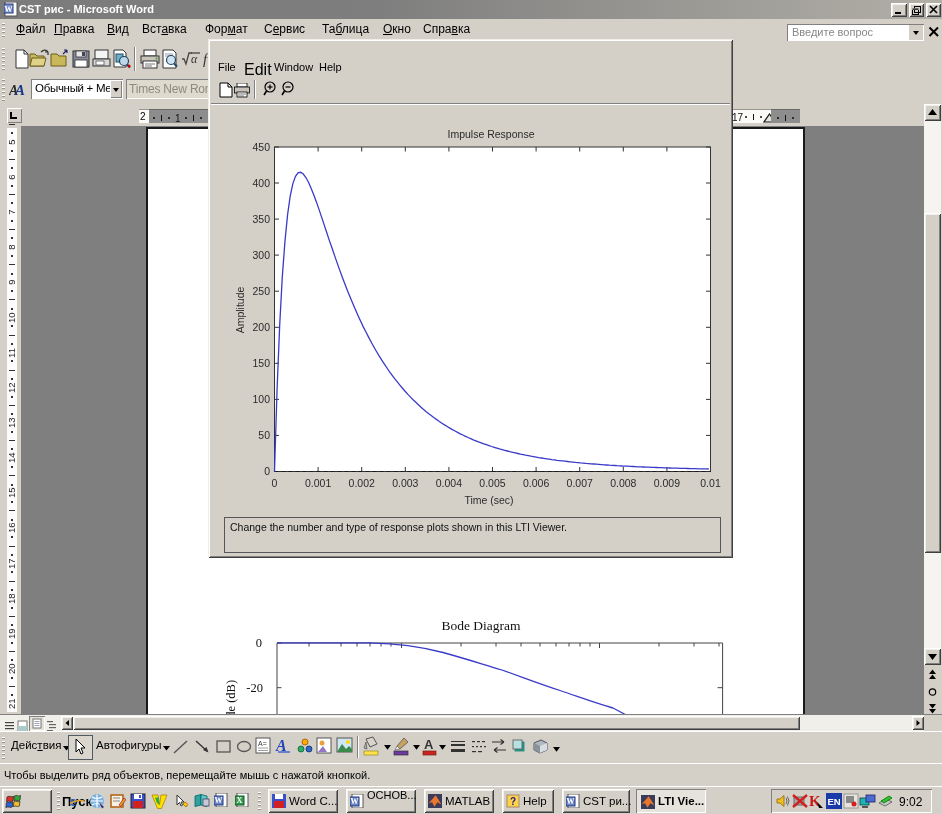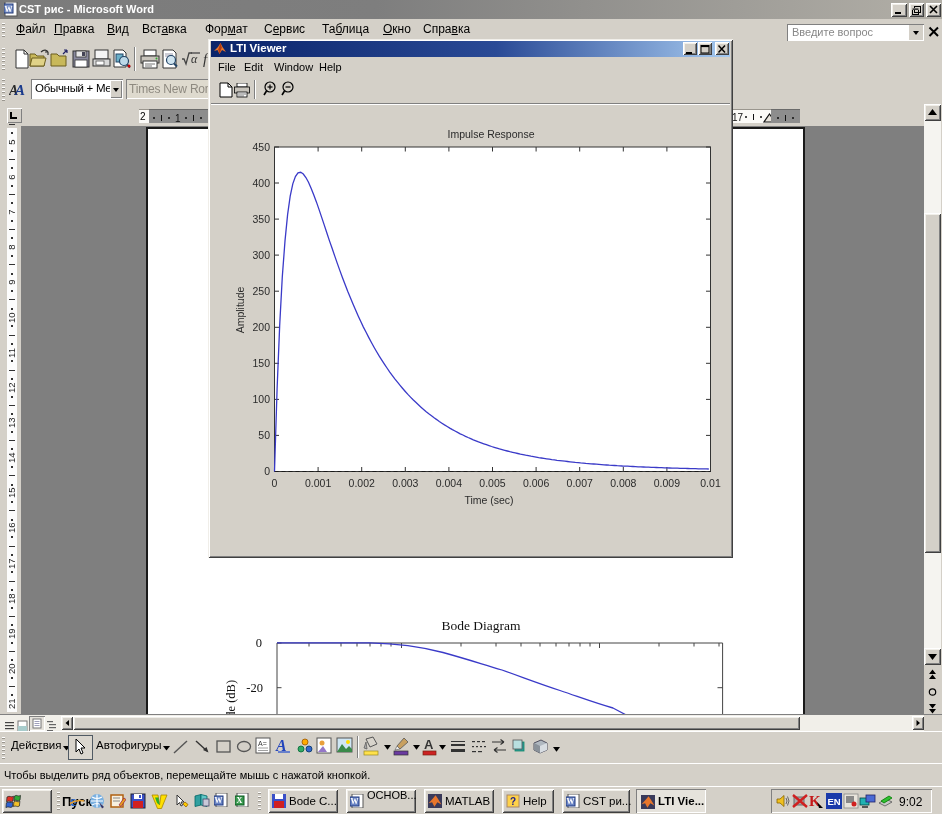--- a/index.html
+++ b/index.html
@@ -525,21 +525,21 @@
       <text x="4.5" y="10" font-size="8" font-weight="bold" fill="#fff" text-anchor="middle" font-family="Liberation Serif,serif">X</text>
     </svg>
   <div class="grip abs" style="left:258px;top:5px;height:19px;"></div>
 
   <div class="raised abs" style="left:268px;top:2px;width:70px;height:24px;">
     <svg class="abs" style="left:4px;top:5px" width="14" height="14" viewBox="0 0 14 14">
         <rect x="0" y="0" width="14" height="14" fill="#3a50c8"></rect>
         <rect x="3" y="0" width="8" height="5" fill="#fff"></rect>
         <rect x="2" y="7" width="10" height="7" fill="#d02020"></rect>
       </svg>
-    <div class="abs" style="left:21px;top:6px;font-size:11.5px;white-space:nowrap;">Bode C...</div>
+    <div class="abs" style="left:21px;top:6px;font-size:11.5px;white-space:nowrap;">Word C...</div>
   </div>
   <div class="raised abs" style="left:346px;top:2px;width:70px;height:24px;">
     <svg class="abs" style="left:4px;top:5px" width="14" height="14" viewBox="0 0 14 14">
         <rect x="2" y="0" width="11" height="14" fill="#fff" stroke="#555" stroke-width="1"></rect>
         <rect x="0" y="3" width="9" height="9" fill="#6a84c4" stroke="#203a80" stroke-width="1"></rect>
         <text x="4.5" y="10" font-size="8" font-weight="bold" fill="#fff" text-anchor="middle" font-family="Liberation Serif,serif">W</text>
       </svg>
     <div class="abs" style="left:21px;top:0;font-size:11px;white-space:nowrap;">ОСНОВ...</div>
   </div>
   <div class="raised abs" style="left:424px;top:2px;width:70px;height:24px;">
@@ -674,41 +674,24 @@
 <line x1="502.5" y1="432.5" x2="502.5" y2="428" stroke="#333" stroke-width="1"></line>
 <line x1="502.5" y1="108" x2="502.5" y2="112.5" stroke="#333" stroke-width="1"></line>
 <text x="502.5" y="448" font-size="10.5" fill="#2b2b2b" text-anchor="middle">0.01</text>
 <line x1="66.5" y1="432.5" x2="502.5" y2="432.5" stroke="#1a1a1a" stroke-width="1.2" stroke-dasharray="4,3"></line>
 <polyline points="66.5,432.5 69.1,349.7 71.7,286.1 74.3,237.8 77.0,201.9 79.6,175.7 82.2,157.2 84.8,144.9 87.4,137.5 90.0,133.9 92.7,133.3 95.3,135.0 97.9,138.5 100.5,143.3 103.1,149.2 105.7,155.8 108.4,162.9 111.0,170.4 113.6,178.1 116.2,185.9 118.8,193.8 121.4,201.6 124.1,209.3 126.7,216.9 129.3,224.4 131.9,231.6 134.5,238.7 137.1,245.6 139.7,252.3 142.4,258.8 145.0,265.1 147.6,271.1 150.2,277.0 152.8,282.6 155.4,288.1 158.1,293.3 160.7,298.4 163.3,303.3 165.9,308.0 168.5,312.5 171.1,316.9 173.8,321.1 176.4,325.1 179.0,329.0 181.6,332.8 184.2,336.4 186.8,339.9 189.5,343.2 192.1,346.4 194.7,349.5 197.3,352.5 199.9,355.4 202.5,358.1 205.1,360.8 207.8,363.3 210.4,365.8 213.0,368.2 215.6,370.5 218.2,372.7 220.8,374.8 223.5,376.8 226.1,378.8 228.7,380.6 231.3,382.5 233.9,384.2 236.5,385.9 239.2,387.5 241.8,389.1 244.4,390.6 247.0,392.0 249.6,393.4 252.2,394.8 254.9,396.0 257.5,397.3 260.1,398.5 262.7,399.6 265.3,400.8 267.9,401.8 270.5,402.9 273.2,403.9 275.8,404.8 278.4,405.7 281.0,406.6 283.6,407.5 286.2,408.3 288.9,409.1 291.5,409.9 294.1,410.6 296.7,411.3 299.3,412.0 301.9,412.7 304.6,413.3 307.2,413.9 309.8,414.5 312.4,415.1 315.0,415.6 317.6,416.2 320.3,416.7 322.9,417.2 325.5,417.6 328.1,418.1 330.7,418.6 333.3,419.0 335.9,419.4 338.6,419.8 341.2,420.2 343.8,420.6 346.4,420.9 349.0,421.3 351.6,421.6 354.3,421.9 356.9,422.2 359.5,422.5 362.1,422.8 364.7,423.1 367.3,423.4 370.0,423.6 372.6,423.9 375.2,424.1 377.8,424.4 380.4,424.6 383.0,424.8 385.7,425.0 388.3,425.2 390.9,425.4 393.5,425.6 396.1,425.8 398.7,426.0 401.3,426.2 404.0,426.3 406.6,426.5 409.2,426.7 411.8,426.8 414.4,427.0 417.0,427.1 419.7,427.2 422.3,427.4 424.9,427.5 427.5,427.6 430.1,427.8 432.7,427.9 435.4,428.0 438.0,428.1 440.6,428.2 443.2,428.3 445.8,428.4 448.4,428.5 451.1,428.6 453.7,428.7 456.3,428.8 458.9,428.9 461.5,429.0 464.1,429.1 466.7,429.1 469.4,429.2 472.0,429.3 474.6,429.4 477.2,429.4 479.8,429.5 482.4,429.6 485.1,429.6 487.7,429.7 490.3,429.8 492.9,429.8 495.5,429.9 498.1,429.9 500.8,430.0" fill="none" stroke="#3a3ac8" stroke-width="1.3"></polyline>
 <text x="283" y="99" font-size="10.5" fill="#2b2b2b" text-anchor="middle">Impulse Response</text>
 <text x="281" y="465" font-size="10.5" fill="#2b2b2b" text-anchor="middle">Time (sec)</text>
 <text x="36" y="271" font-size="10.5" fill="#2b2b2b" text-anchor="middle" transform="rotate(-90,36,271)">Amplitude</text>
 </svg>
 
-  <div class="abs" style="left:3px;top:2px;width:519px;height:16px;background:linear-gradient(90deg,#0a246a 0%,#2a4a96 55%,#a6caf0 100%);">
-    <svg class="abs" style="left:3px;top:2px" width="12" height="12" viewBox="0 0 12 12">
-      <path d="M6.5 0 L8.5 4 L12 9 L8 7 L5.5 11 L3.5 7 L0 8 L4 4 Z" fill="#e8762c"></path>
-      <path d="M6.5 0 L7.8 4.5 L5.5 11 L4.2 6.6 Z" fill="#b33a10"></path>
-    </svg>
-    <div class="abs" style="left:19px;top:1px;font-size:11.5px;font-weight:bold;color:#fff;">LTI Viewer</div>
-    <div class="raised abs" style="left:472px;top:1px;width:14px;height:13px;"><svg width="14" height="13">
-          <rect x="3" y="9" width="6" height="2" fill="#000"></rect>
-        </svg></div>
-    <div class="raised abs" style="left:487px;top:1px;width:14px;height:13px;"><svg width="14" height="13">
-          <rect x="3" y="2.5" width="8" height="7.5" fill="none" stroke="#000" stroke-width="1"></rect>
-          <rect x="3" y="2.5" width="8" height="1.6" fill="#000"></rect>
-        </svg></div>
-    <div class="raised abs" style="left:504px;top:1px;width:14px;height:13px;"><svg width="14" height="13">
-          <path d="M3.5 2.5 L10 9.5 M10 2.5 L3.5 9.5" stroke="#000" stroke-width="1.5"></path>
-        </svg></div>
-  </div>
 
   <div class="abs" style="left:3px;top:18px;width:519px;height:20px;background:#d4d0c8;">
     <div class="abs" style="left:7px;top:4px;font-size:11px;text-align:center;">File</div>
-    <div class="abs" style="left:33px;top:4px;font-size:11px;">Edit</div>
+    <div class="abs" style="left:33px;top:4px;font-size:16px;">Edit</div>
     <div class="abs" style="left:63px;top:4px;font-size:11px;">Window</div>
     <div class="abs" style="left:108px;top:4px;font-size:11px;">Help</div>
   </div>
 
   <div class="abs" style="left:3px;top:38px;width:519px;height:26px;background:#d4d0c8;">
     <svg class="abs" style="left:8px;top:5px" width="14" height="16" viewBox="0 0 14 16">
       <path d="M1 1 L9 1 L13 5 L13 15 L1 15 Z" fill="#fff" stroke="#000" stroke-width="1"></path>
       <path d="M9 1 L9 5 L13 5" fill="none" stroke="#000" stroke-width="1"></path>
     </svg>
     <svg class="abs" style="left:23px;top:6px" width="16" height="15" viewBox="0 0 16 15">
@@ -726,14 +709,17 @@
       <line x1="3.5" y1="10" x2="1" y2="14" stroke="#000" stroke-width="1.6"></line>
     </svg>
     <svg class="abs" style="left:70px;top:4px" width="15" height="17" viewBox="0 0 15 17">
       <circle cx="7" cy="6" r="5" fill="none" stroke="#000" stroke-width="1.2"></circle>
       <line x1="4.5" y1="6" x2="9.5" y2="6" stroke="#000" stroke-width="1.2"></line>
       <line x1="3.5" y1="10" x2="1" y2="14" stroke="#000" stroke-width="1.6"></line>
     </svg>
   </div>
   <div class="abs" style="left:3px;top:64px;width:519px;height:2px;border-top:1px solid #808080;border-bottom:1px solid #fff;box-sizing:border-box;"></div>
 
+  <div class="abs" style="left:16px;top:478px;width:497px;height:36px;border:1px solid #55575a;box-sizing:border-box;">
+    <div class="abs" style="left:5px;top:3px;font-size:10.5px;color:#111;">Change the number and type of response plots shown in this LTI Viewer.</div>
+  </div>
 
 </div>
 
 </body></html>

